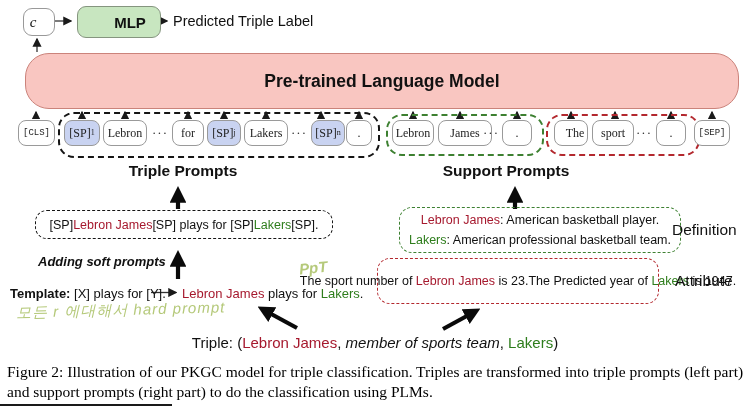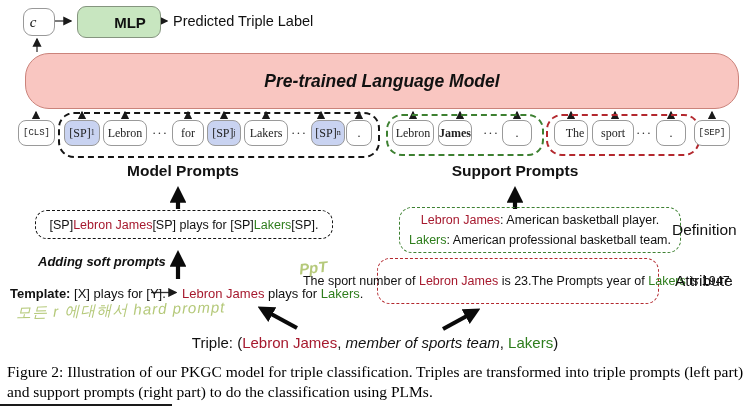--- a/index.html
+++ b/index.html
@@ -11,21 +11,21 @@
   .cbox{left:23px;top:8px;width:30px;height:26px;border:1.5px solid #999;border-radius:9px;
         background:#fff;display:flex;align-items:center;justify-content:center;
         font:italic 15px "Liberation Serif",serif;}
   .mlp{left:77px;top:6px;width:60px;height:30px;border:1.5px solid #85957f;border-radius:9px;
        background:#c8e6c0;display:flex;align-items:center;justify-content:center;
        font-weight:bold;font-size:15px;padding-left:22px;}
   .pred{left:173px;top:13px;font-size:14.5px;}
   
   .plm{left:25px;top:53px;width:712px;height:54px;background:#f9c6c1;border:1.6px solid #cb837b;
        border-radius:24px;display:flex;align-items:center;justify-content:center;
-       font-weight:bold;font-size:17.5px;font-style:italic;}
+       font-weight:bold;font-size:17.5px;}
   
   .grp{position:absolute;top:112px;height:42px;border-radius:16px;}
   .grp.black{border:2px dashed #151515;}
   .grp.green{border:2px dashed #3d8031;}
   .grp.red{border:2px dashed #b3282e;}
   .tok{position:absolute;top:120px;height:26px;border:1.2px solid #9a9a9a;border-radius:8px;
        background:#fff;display:flex;align-items:center;justify-content:center;
        font:12px "Liberation Serif",serif;color:#222;box-sizing:border-box;}
   .tok.sp{background:#c9d3f1;}
   .tok sub{font-size:8px;line-height:1;}
@@ -161,21 +161,21 @@
     <span>[SP]</span>
       <sub>n</sub>
   </div>
   <div class="tok" style="left:346px;width:26px;">
     <span>.</span>
   </div>
 
   <div class="tok" style="left:392px;width:42px;">
     <span>Lebron</span>
   </div>
-  <div class="tok" style="left:438px;width:34px;font-weight:bold;">
+  <div class="tok" style="left:438px;width:54px;">
     <span>James</span>
   </div>
   <div class="tok dots" style="left:482px;width:18px;">
     <span>···</span>
   </div>
   <div class="tok" style="left:502px;width:30px;">
     <span>.</span>
   </div>
 
   <div class="tok" style="left:554px;width:34px;padding-left:8px;">
@@ -188,22 +188,22 @@
     <span>···</span>
   </div>
   <div class="tok" style="left:656px;width:30px;">
     <span>.</span>
   </div>
 
   <div class="tok special" style="left:694px;width:36px;">
     <span>[SEP]</span>
   </div>
 
-  <div class="grplabel" style="left:108px;width:150px;">Model Prompts</div>
-  <div class="grplabel" style="left:435px;width:160px;">Support Prompts</div>
+  <div class="grplabel" style="left:108px;width:150px;">Triple Prompts</div>
+  <div class="grplabel" style="left:426px;width:160px;">Support Prompts</div>
 
   <div class="abs spbox">
     <span>[SP] </span>
       <span class="red">Lebron James</span>
       <span> [SP] plays for [SP] </span>
       <span class="green">Lakers</span>
       <span> [SP].</span>
   </div>
 
   <div class="abs addsoft">Adding soft prompts</div>
@@ -219,21 +219,21 @@
   <div class="abs hand">모든 r 에대해서 hard prompt</div>
 
   <div class="abs defbox">
     <div><span class="red">Lebron James</span><span>: American basketball player.</span></div>
     <div><span class="green">Lakers</span><span>: American professional basketball team.</span></div>
   </div>
   <div class="abs sidelabel deflabel">Definition</div>
 
   <div class="abs attrbox">
     <div><span>The sport number of </span><span class="red">Lebron James</span><span> is 23.</span></div>
-    <div><span>The Prompts year of </span><span class="green">Lakers</span><span> is 1947.</span></div>
+    <div><span>The Predicted year of </span><span class="green">Lakers</span><span> is 1947.</span></div>
   </div>
   <div class="abs sidelabel attrlabel">Attribute</div>
 
   <div class="abs triple">
     <span>Triple: (</span><span class="red">Lebron James</span><span>, </span><span class="ital">member of sports team</span><span>, </span><span class="green">Lakers</span><span>)</span>
   </div>
 
   <div class="abs caption">Figure 2: Illustration of our PKGC model for triple classification. Triples are transformed into triple prompts (left part) and support prompts (right part) to do the classification using PLMs.</div>
   <div class="abs bottomrule"></div>
 

